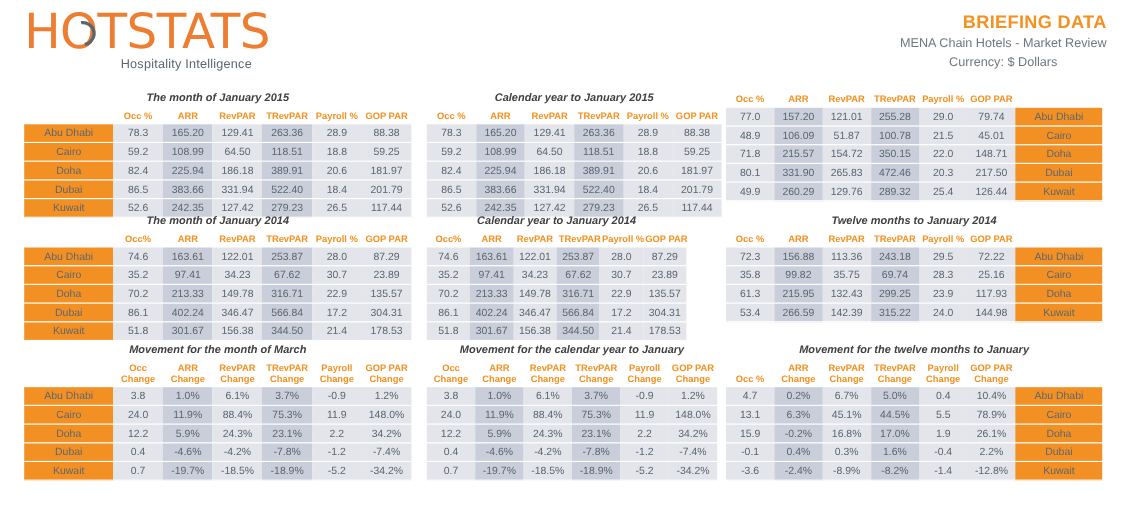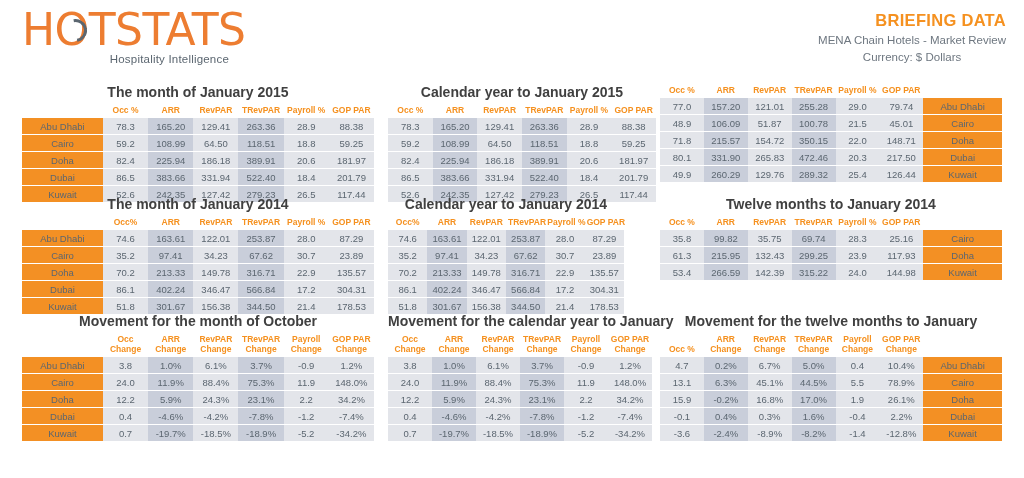--- a/index.html
+++ b/index.html
@@ -54,25 +54,26 @@
     font-weight:bold;
     letter-spacing:.3px;
     line-height:20px;
   }
   .sub1{color:#6E7780;font-size:11.5px;line-height:17px;margin-top:2px;}
   .sub2{color:#6E7780;font-size:11.5px;line-height:17px;text-align:center;}
   .block{position:absolute;}
 
   .block-title{
     text-align:center;
-    font-size:14px;
+    font-size:10px;
     font-weight:bold;
     color:#404040;
     margin-bottom:4px;
     white-space:nowrap;
+    font-style:italic;
   }
 
   table.stat{
     border-collapse:collapse;
     table-layout:fixed;
     font-size:9.5px;
   }
   table.stat th{
     color:#F59120;
     font-weight:bold;
@@ -491,20 +492,29 @@
             <th>ARR</th>
             <th>RevPAR</th>
             <th>TRevPAR</th>
             <th>Payroll %</th>
             <th>GOP PAR</th>
             <th class="cityhead"></th>
           </tr>
         </thead>
         <tbody>
           <tr>
+            <td class="lt">72.3</td>
+            <td class="dk">156.88</td>
+            <td class="lt">113.36</td>
+            <td class="dk">243.18</td>
+            <td class="lt">29.5</td>
+            <td class="lt">72.22</td>
+            <td class="city-r">Abu Dhabi</td>
+          </tr>
+          <tr>
             <td class="lt">35.8</td>
             <td class="dk">99.82</td>
             <td class="lt">35.75</td>
             <td class="dk">69.74</td>
             <td class="lt">28.3</td>
             <td class="lt">25.16</td>
             <td class="city-r">Cairo</td>
           </tr>
           <tr>
             <td class="lt">61.3</td>
@@ -521,21 +531,21 @@
             <td class="lt">142.39</td>
             <td class="dk">315.22</td>
             <td class="lt">24.0</td>
             <td class="lt">144.98</td>
             <td class="city-r">Kuwait</td>
           </tr>
         </tbody>
       </table>
     </div>
     <div class="block" style="left: 22px; top: 313px; width: 352px;">
-      <div class="block-title">Movement for the month of October</div>
+      <div class="block-title">Movement for the month of March</div>
       <table class="stat" style="width: 100%;">
         <colgroup>
           <col style="width: 23%;">
           <col style="width: 12.8333%;">
           <col style="width: 12.8333%;">
           <col style="width: 12.8333%;">
           <col style="width: 12.8333%;">
           <col style="width: 12.8333%;">
           <col style="width: 12.8333%;">
         </colgroup>

